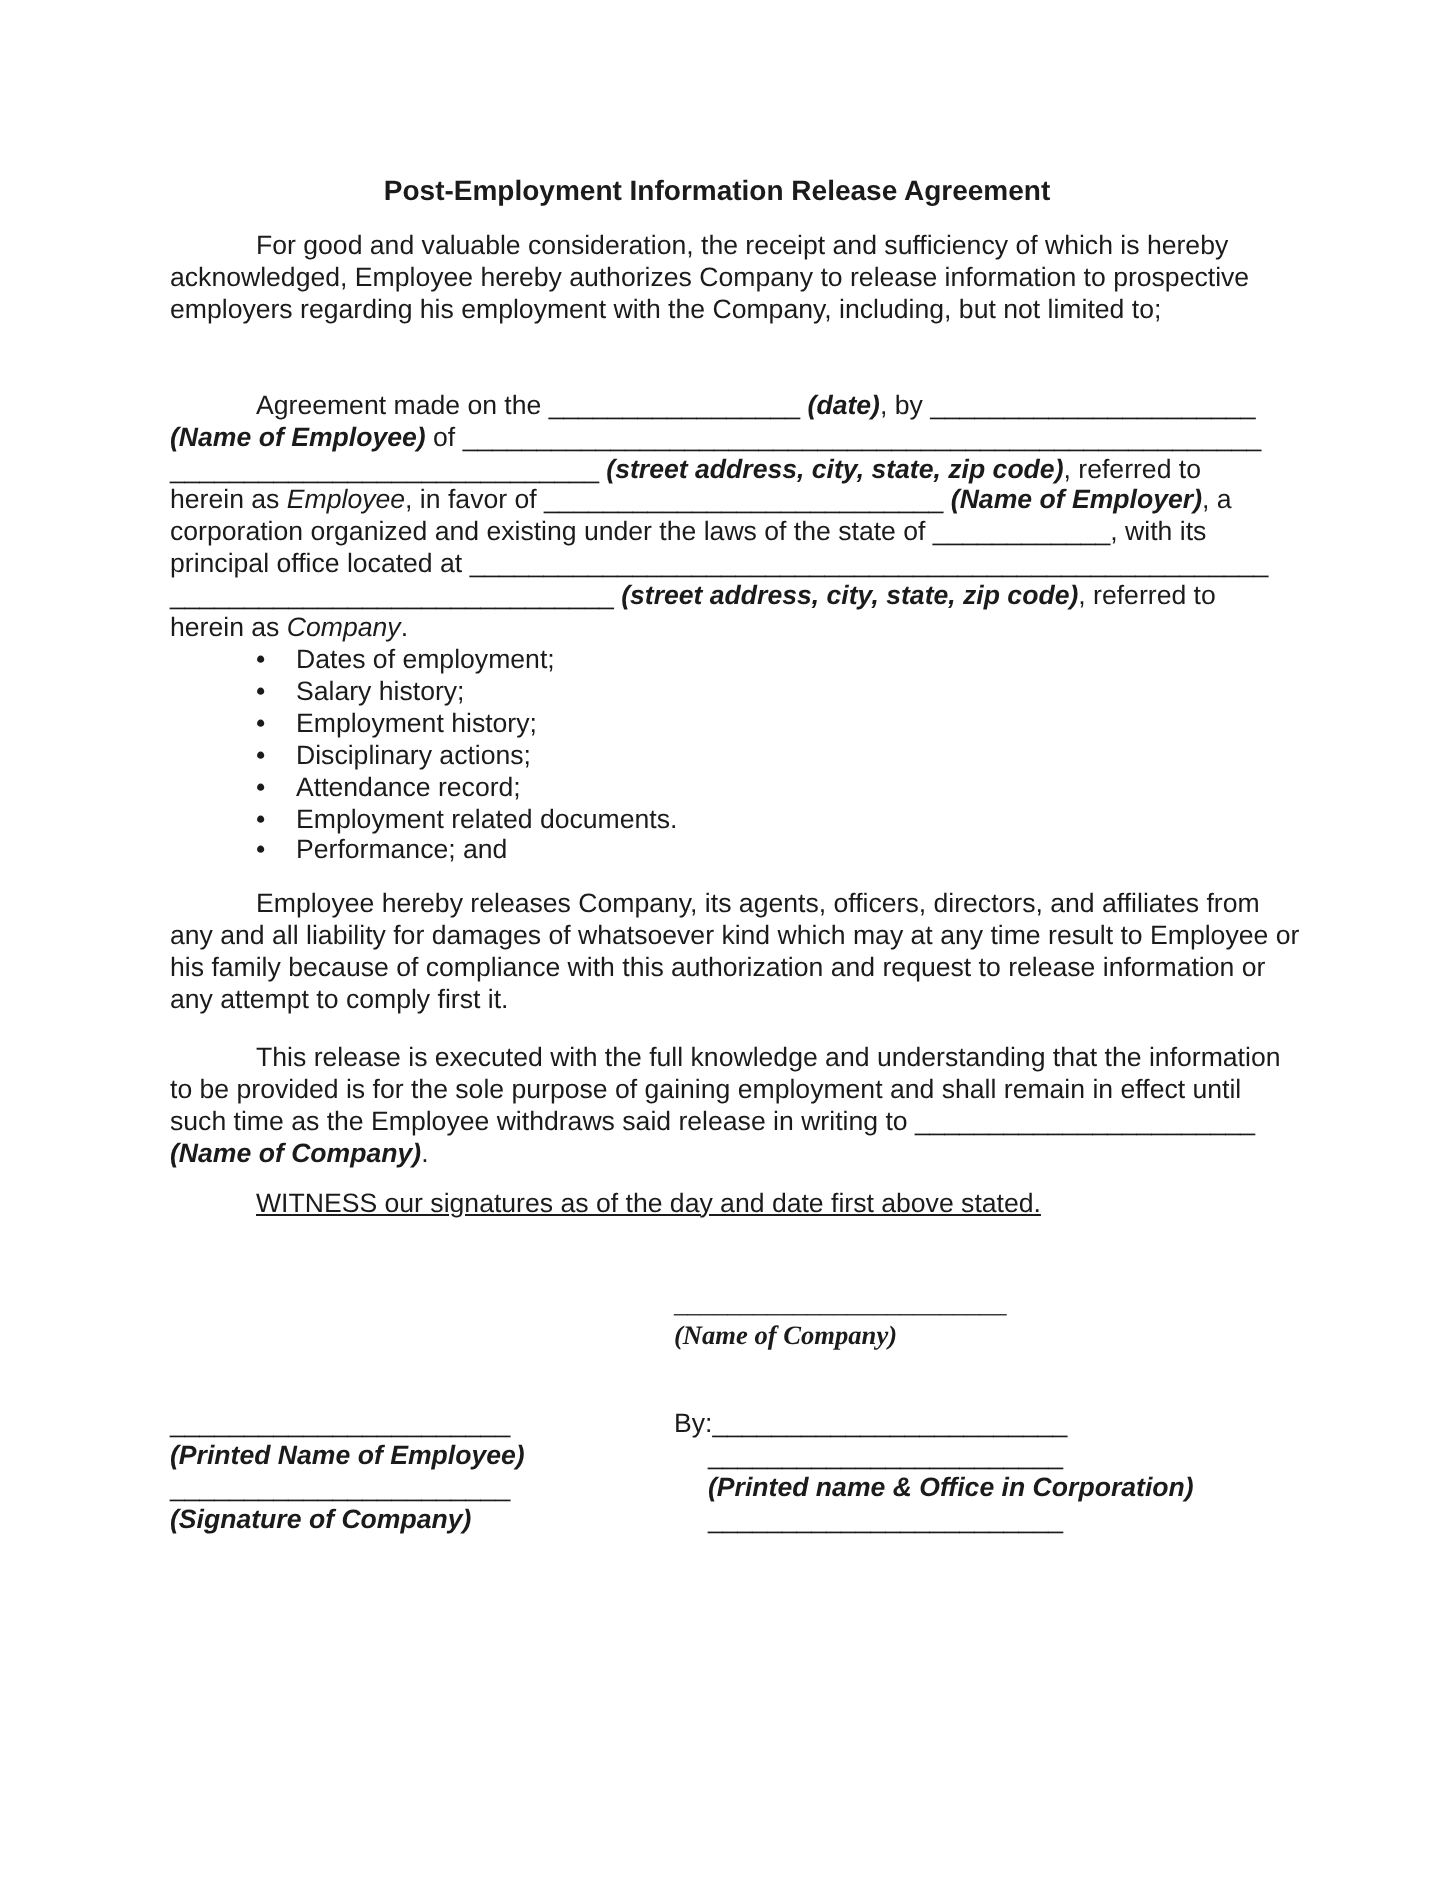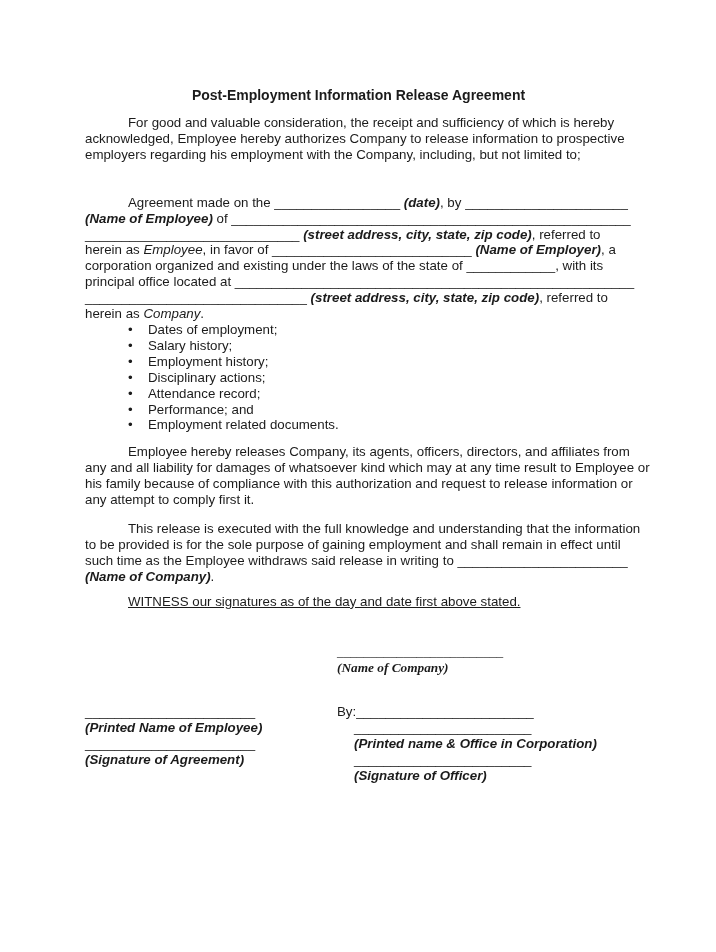--- a/index.html
+++ b/index.html
@@ -74,22 +74,22 @@
         <div class="rl"><span>______________________________</span><span> </span><span class="s-bi">(street address, city, state, zip code)</span><span>, referred to</span></div>
         <div class="rl"><span>herein as </span><span class="s-i">Company</span><span>.</span></div>
       </div>
 
     <ul class="bullets">
         <li><span class="dot">•</span><span>Dates of employment;</span></li>
         <li><span class="dot">•</span><span>Salary history;</span></li>
         <li><span class="dot">•</span><span>Employment history;</span></li>
         <li><span class="dot">•</span><span>Disciplinary actions;</span></li>
         <li><span class="dot">•</span><span>Attendance record;</span></li>
+        <li><span class="dot">•</span><span>Employment related documents.</span></li>
         <li><span class="dot">•</span><span>Performance; and</span></li>
-        <li><span class="dot">•</span><span>Employment related documents.</span></li>
       </ul>
 
     <div class="para p3">
         <div class="rl"><span>Employee hereby releases Company, its agents, officers, directors, and affiliates from</span></div>
         <div class="rl"><span>any and all liability for damages of whatsoever kind which may at any time result to Employee or</span></div>
         <div class="rl"><span>his family because of compliance with this authorization and request to release information or</span></div>
         <div class="rl"><span>any attempt to comply first it.</span></div>
       </div>
 
     <div class="para p4">
@@ -104,25 +104,24 @@
     <div class="company-block">
         <div class="rl"><span>_________________________</span></div>
         <div class="rl"><span class="s-bi">(Name of Company)</span></div>
       </div>
 
     <div class="sig-columns">
       <div class="sig-col sig-left">
           <div class="rl"><span>_______________________</span></div>
           <div class="rl"><span class="s-bi">(Printed Name of Employee)</span></div>
           <div class="rl"><span>_______________________</span></div>
-          <div class="rl"><span class="s-bi">(Signature of Agreement)</span></div>
+          <div class="rl"><span class="s-bi">(Signature of Company)</span></div>
         </div>
       <div class="sig-col sig-right">
           <div class="rl"><span>By:</span><span>________________________</span></div>
           <div class="rl"><span>________________________</span></div>
           <div class="rl"><span class="s-bi">(Printed name &amp; Office in Corporation)</span></div>
           <div class="rl"><span>________________________</span></div>
-          <div class="rl"><span class="s-bi">(Signature of Officer)</span></div>
         </div>
     </div>
 
   </div>
 </div>
 
 </body></html>

